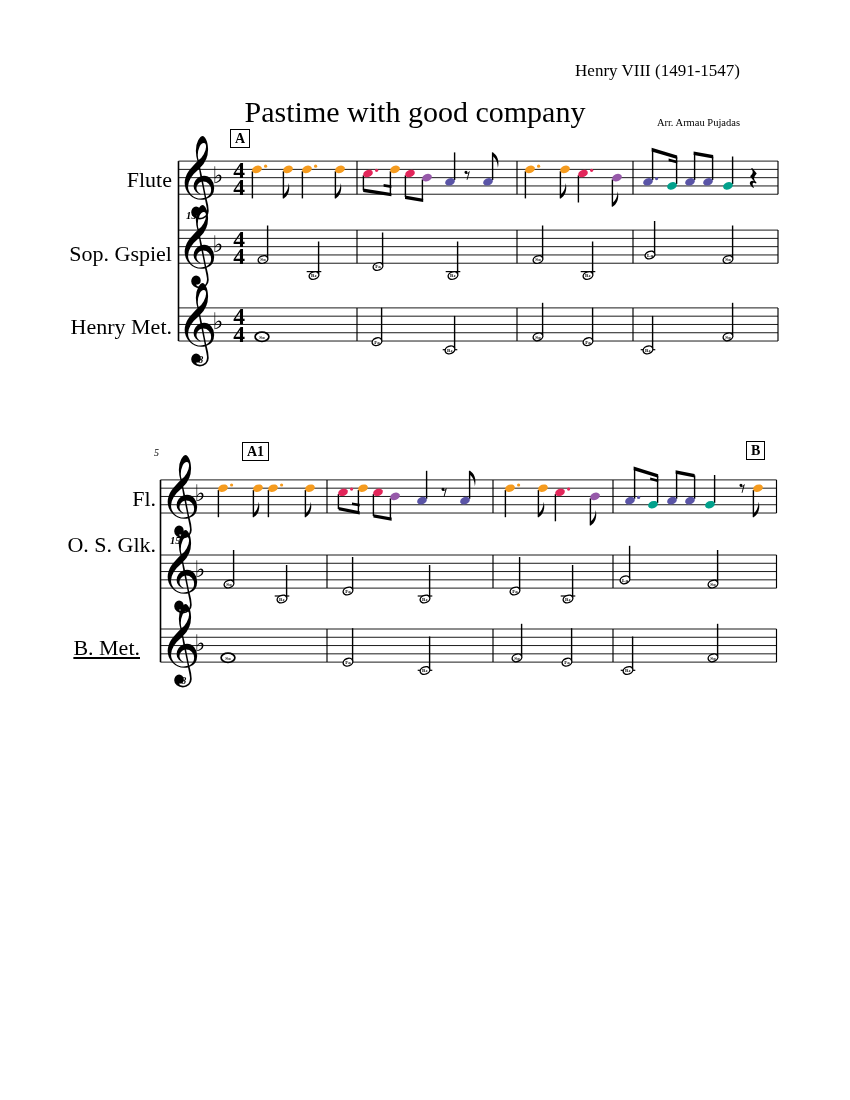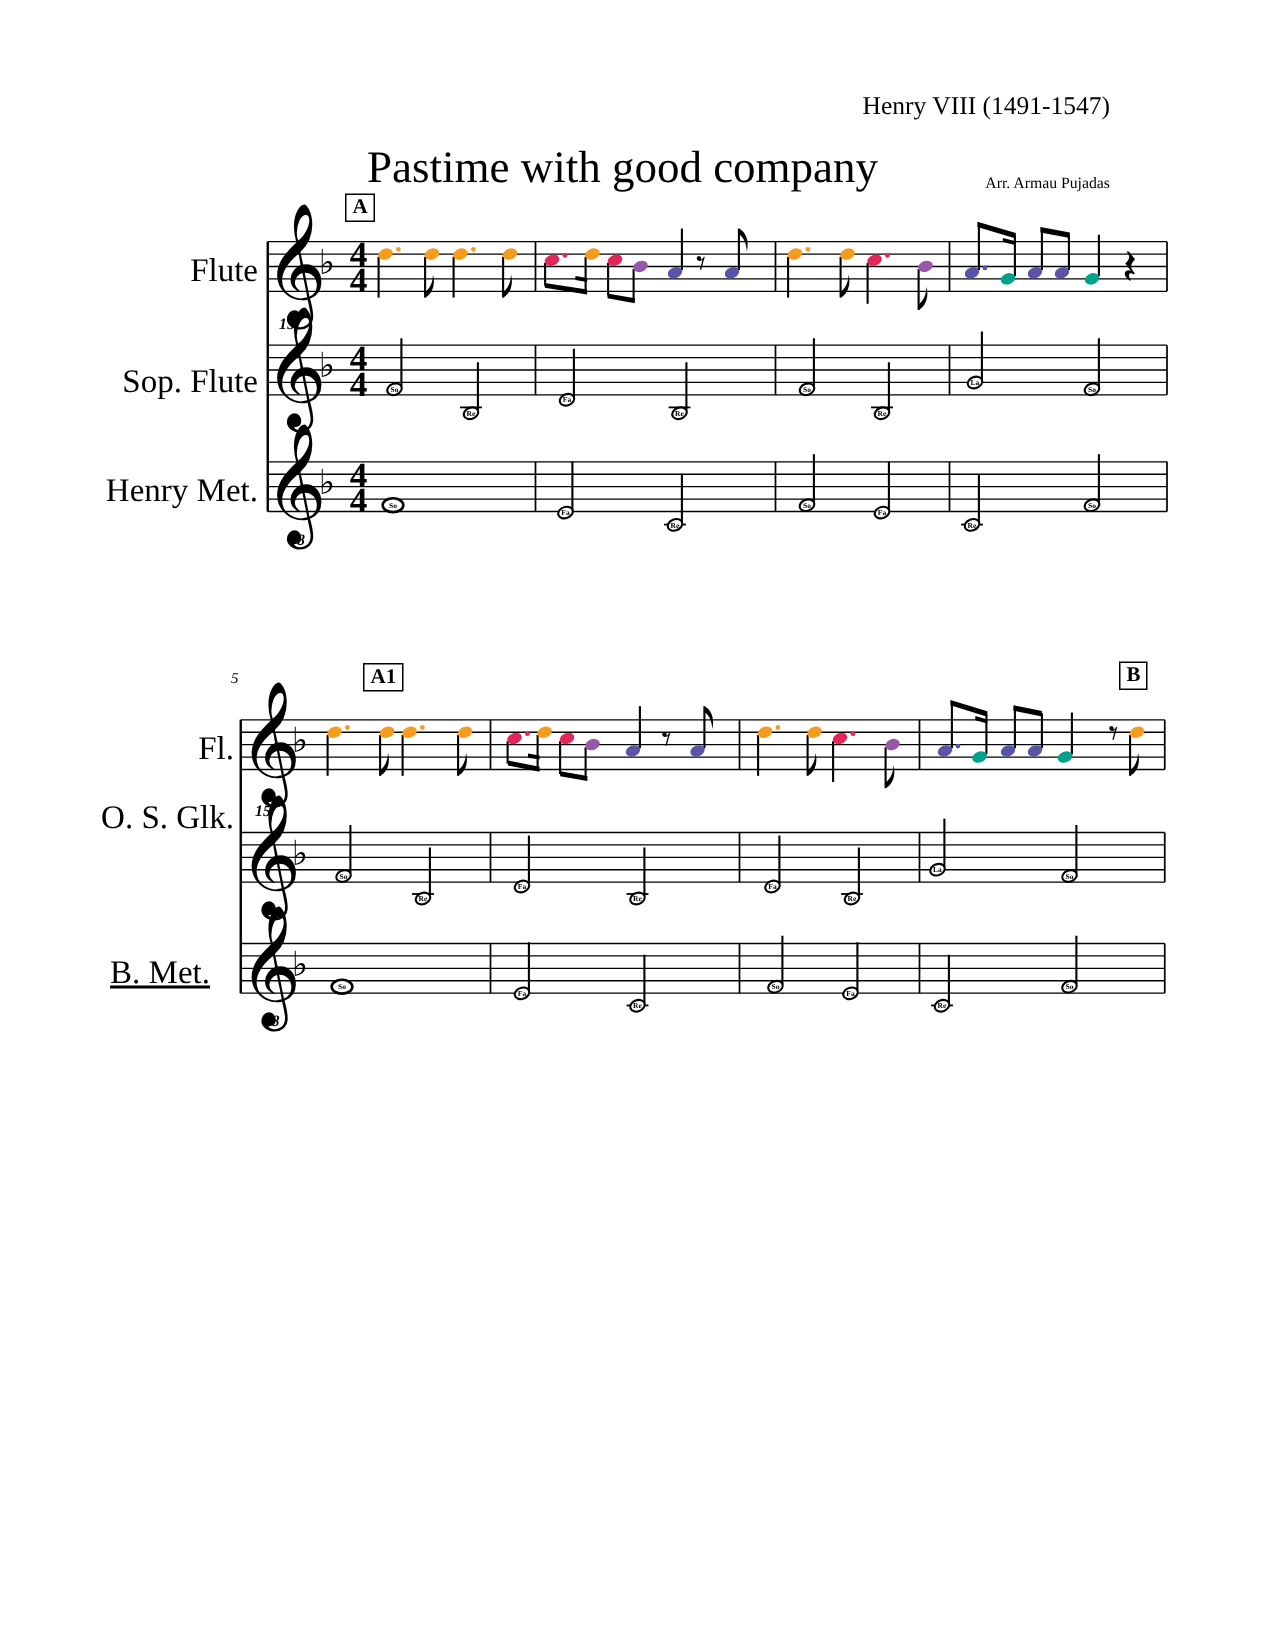--- a/index.html
+++ b/index.html
@@ -328,18 +328,18 @@
   <div class="abs composer">Henry VIII (1491-1547)</div>
   <div class="abs arranger">Arr. Armau Pujadas</div>
 
   <div class="abs rehearsal rm-a">A</div>
   <div class="abs rehearsal rm-a1">A1</div>
   <div class="abs rehearsal rm-b">B</div>
 
   <div class="abs measure-number">5</div>
 
   <div class="abs inst-label lbl-flute">Flute</div>
-  <div class="abs inst-label lbl-gspiel">Sop. Flute</div>
+  <div class="abs inst-label lbl-gspiel">Sop. Gspiel</div>
   <div class="abs inst-label lbl-bassmet">Henry Met.</div>
   <div class="abs inst-label lbl-fl">Fl.</div>
   <div class="abs inst-label lbl-glk">O. S. Glk.</div>
   <div class="abs inst-label lbl-bmet">B. Met.</div>
 </div>
 
 </body></html>

